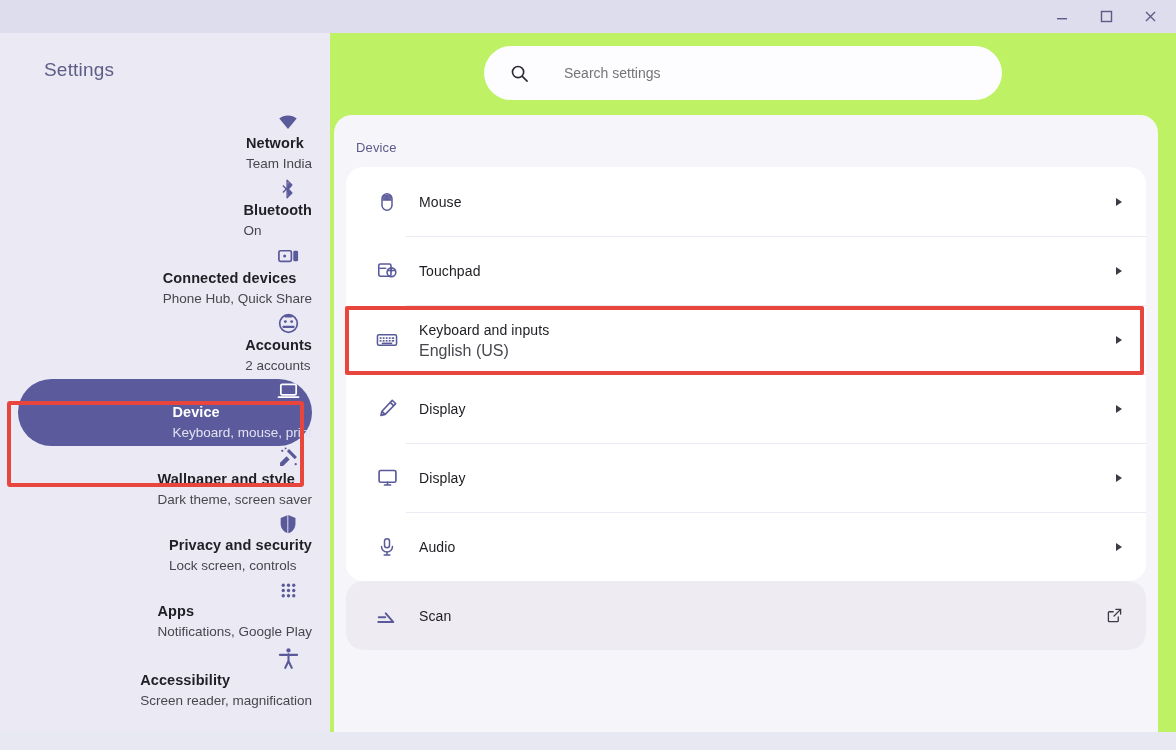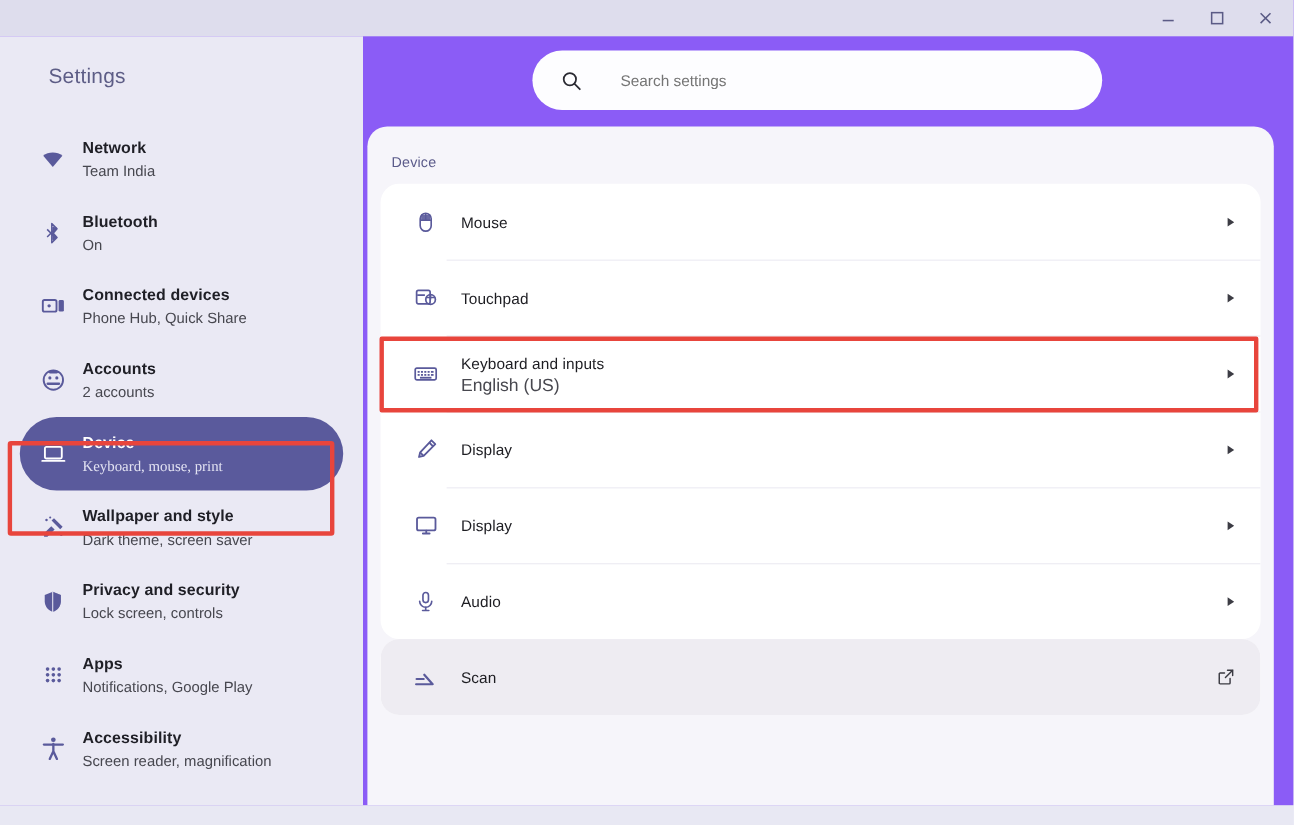--- a/index.html
+++ b/index.html
@@ -10,21 +10,21 @@
     height: 750px;
     overflow: hidden;
     font-family: "Liberation Sans", sans-serif;
     background: #e8e8f3;
   }
 
   #app {
     position: relative;
     width: 1176px;
     height: 732px;
-    background: #8b5cf6;
+    background: #bef264;
     overflow: hidden;
   }
 
   
   .titlebar {
     position: absolute;
     left: 0; top: 0;
     width: 1176px; height: 33px;
     background: #dedded;
     display: flex;
@@ -61,26 +61,27 @@
   }
 
   .navlist {
     position: absolute;
     left: 0; top: 78px;
     width: 330px;
   }
   .navitem {
     position: relative;
     display: flex;
-    align-items: center;
+    align-items: flex-end;
     height: 67px;
     margin: 0 18px 0 18px;
     border-radius: 34px;
     padding-left: 6px;
     cursor: default;
+    flex-direction: column;
   }
   .navitem .nicon {
     width: 48px;
     min-width: 48px;
     display: flex;
     align-items: center;
     justify-content: center;
     color: #5a5a9b;
   }
   .navitem .ntext { padding-left: 3px; }
@@ -94,21 +95,21 @@
   .navitem .nsub {
     font-size: 13.5px;
     color: #47474f;
     line-height: 19px;
     margin-top: 1px;
   }
 
   .navitem.selected { background: #5a5a9c; }
   .navitem.selected .nicon { color: #ffffff; }
   .navitem.selected .ntitle { color: #ffffff; }
-  .navitem.selected .nsub { color: #e2e2f2; font-family: Liberation Serif, serif; }
+  .navitem.selected .nsub { color: #e2e2f2; }
 
   
   .main {
     position: absolute;
     left: 334px; top: 115px;
     width: 824px;
     height: 635px;
     background: #f6f5fa;
     border-top-left-radius: 18px;
     border-top-right-radius: 18px;

